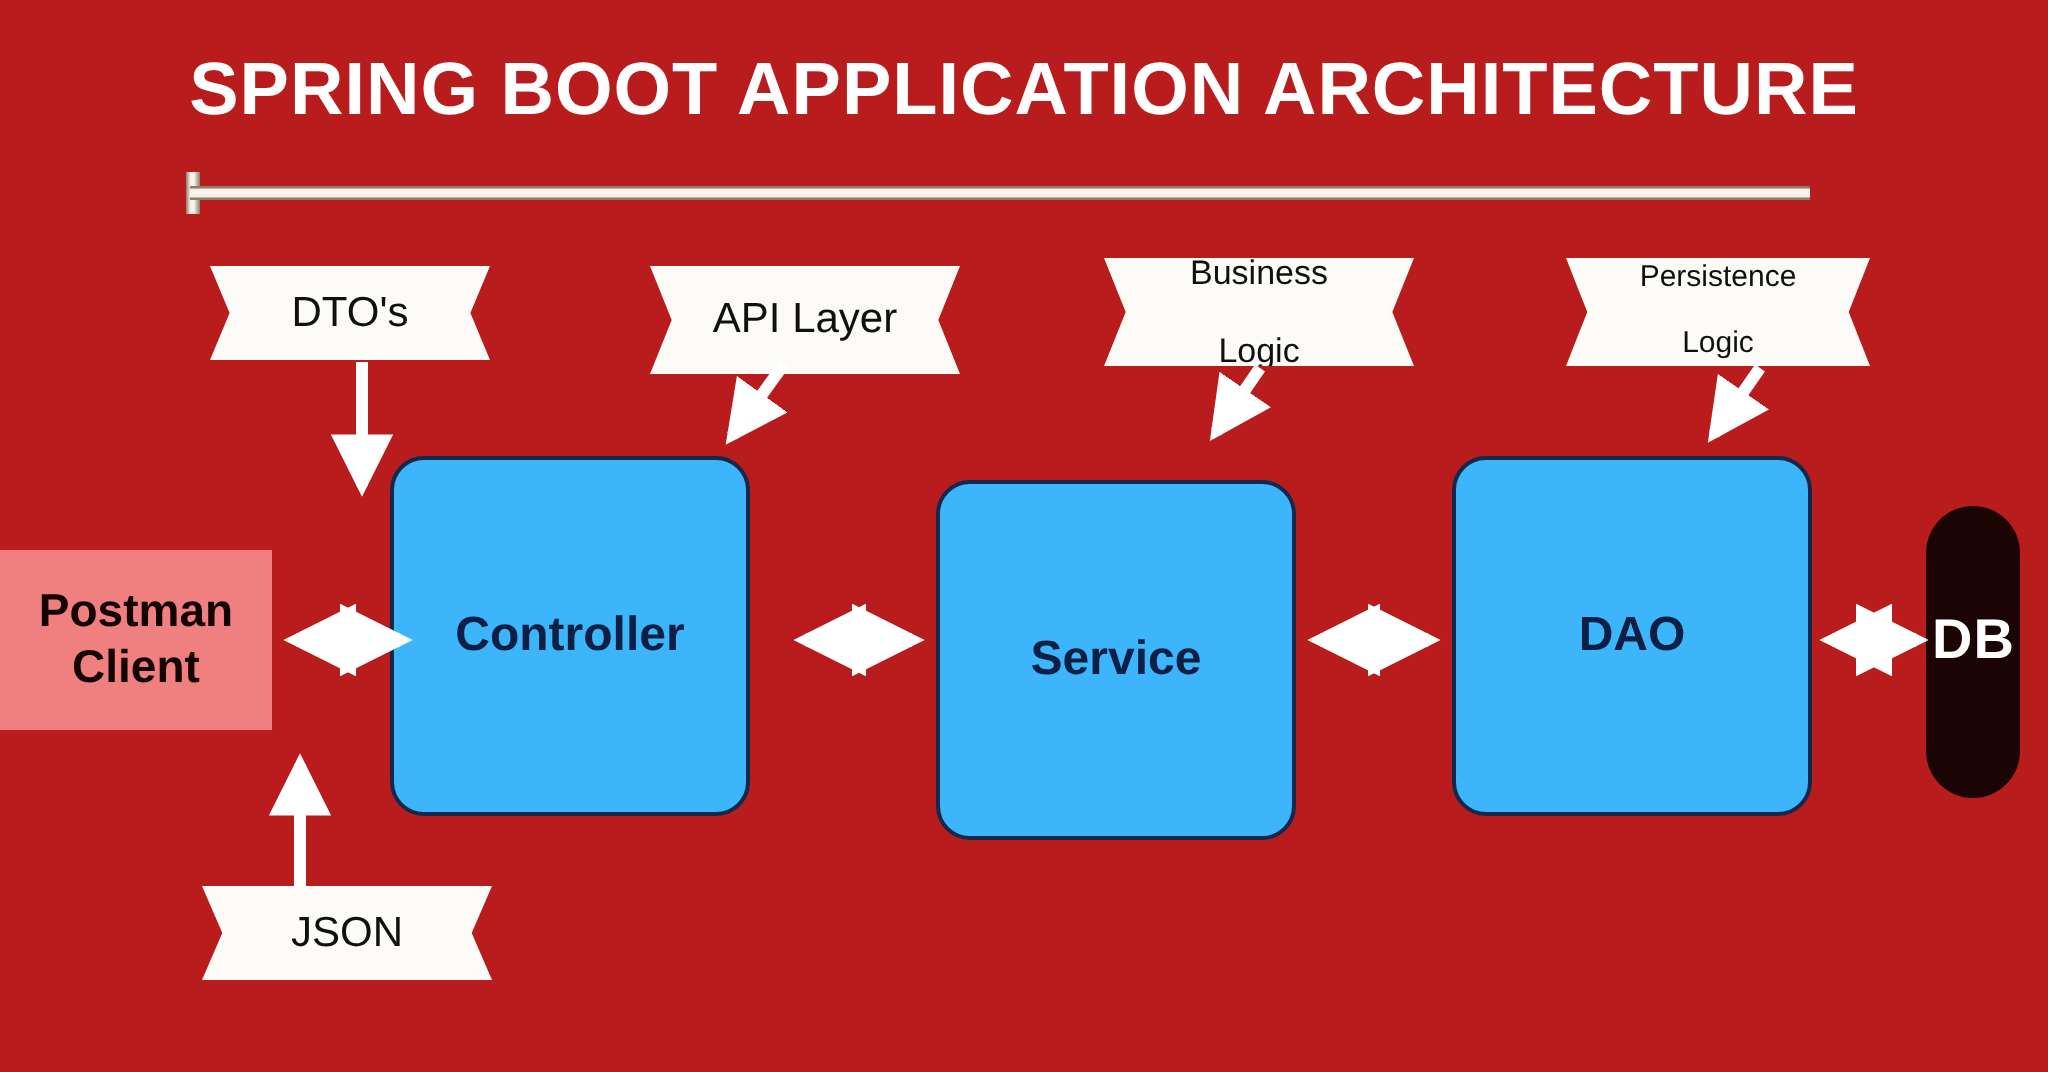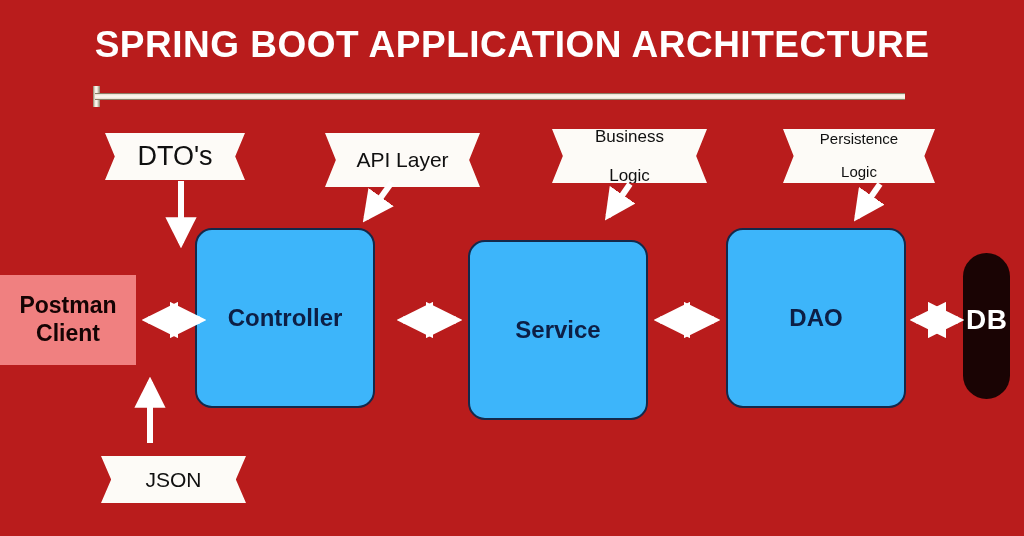--- a/index.html
+++ b/index.html
@@ -130,21 +130,21 @@
 </head>
 <body>
 
 <div id="stage">
 
   <div class="title">SPRING BOOT APPLICATION ARCHITECTURE</div>
 
   <div class="divider-cap"></div>
   <div class="divider-line"></div>
 
-  <div class="ribbon" style="left:105px; top:133px; width:140px; height:47px; font-size:27px;">
+  <div class="ribbon" style="left:105px; top:133px; width:140px; height:47px; font-size:21px;">
     <span>DTO's</span>
   </div>
 
   <div class="ribbon" style="left:325px; top:133px; width:155px; height:54px; font-size:21px;">
     <span>API Layer</span>
   </div>
 
   <div class="ribbon" style="left:552px; top:129px; width:155px; height:54px; font-size:17px;">
     <span>
       <span>Business</span><br>
@@ -152,21 +152,21 @@
     </span>
   </div>
 
   <div class="ribbon" style="left:783px; top:129px; width:152px; height:54px; font-size:15px;">
     <span>
       <span>Persistence</span><br>
       <span>Logic</span>
     </span>
   </div>
 
-  <div class="ribbon" style="left:101px; top:456px; width:145px; height:47px; font-size:21px;">
+  <div class="ribbon" style="left:101px; top:443px; width:145px; height:47px; font-size:21px;">
     <span>JSON</span>
   </div>
 
   <div class="box-pink" style="left:0px; top:275px; width:136px; height:90px;">
     <span>
       <span>Postman</span><br>
       <span>Client</span>
     </span>
   </div>
 

